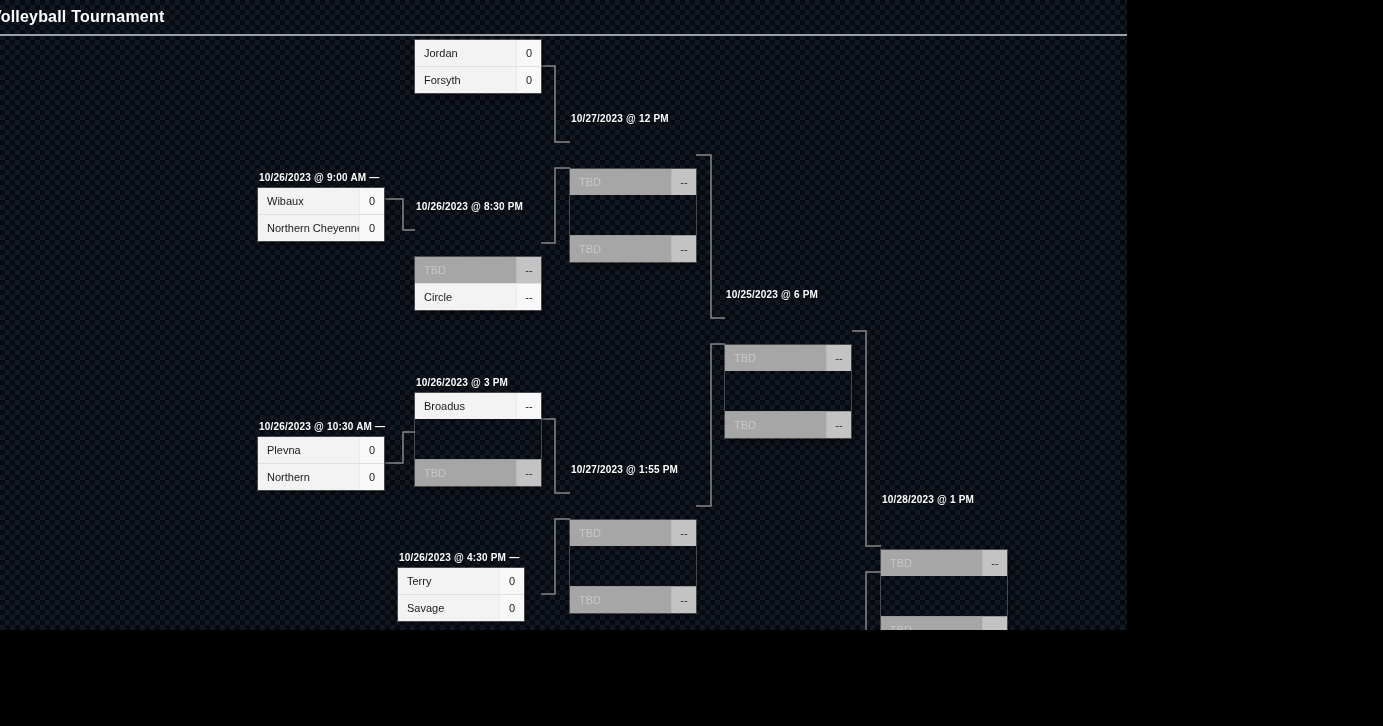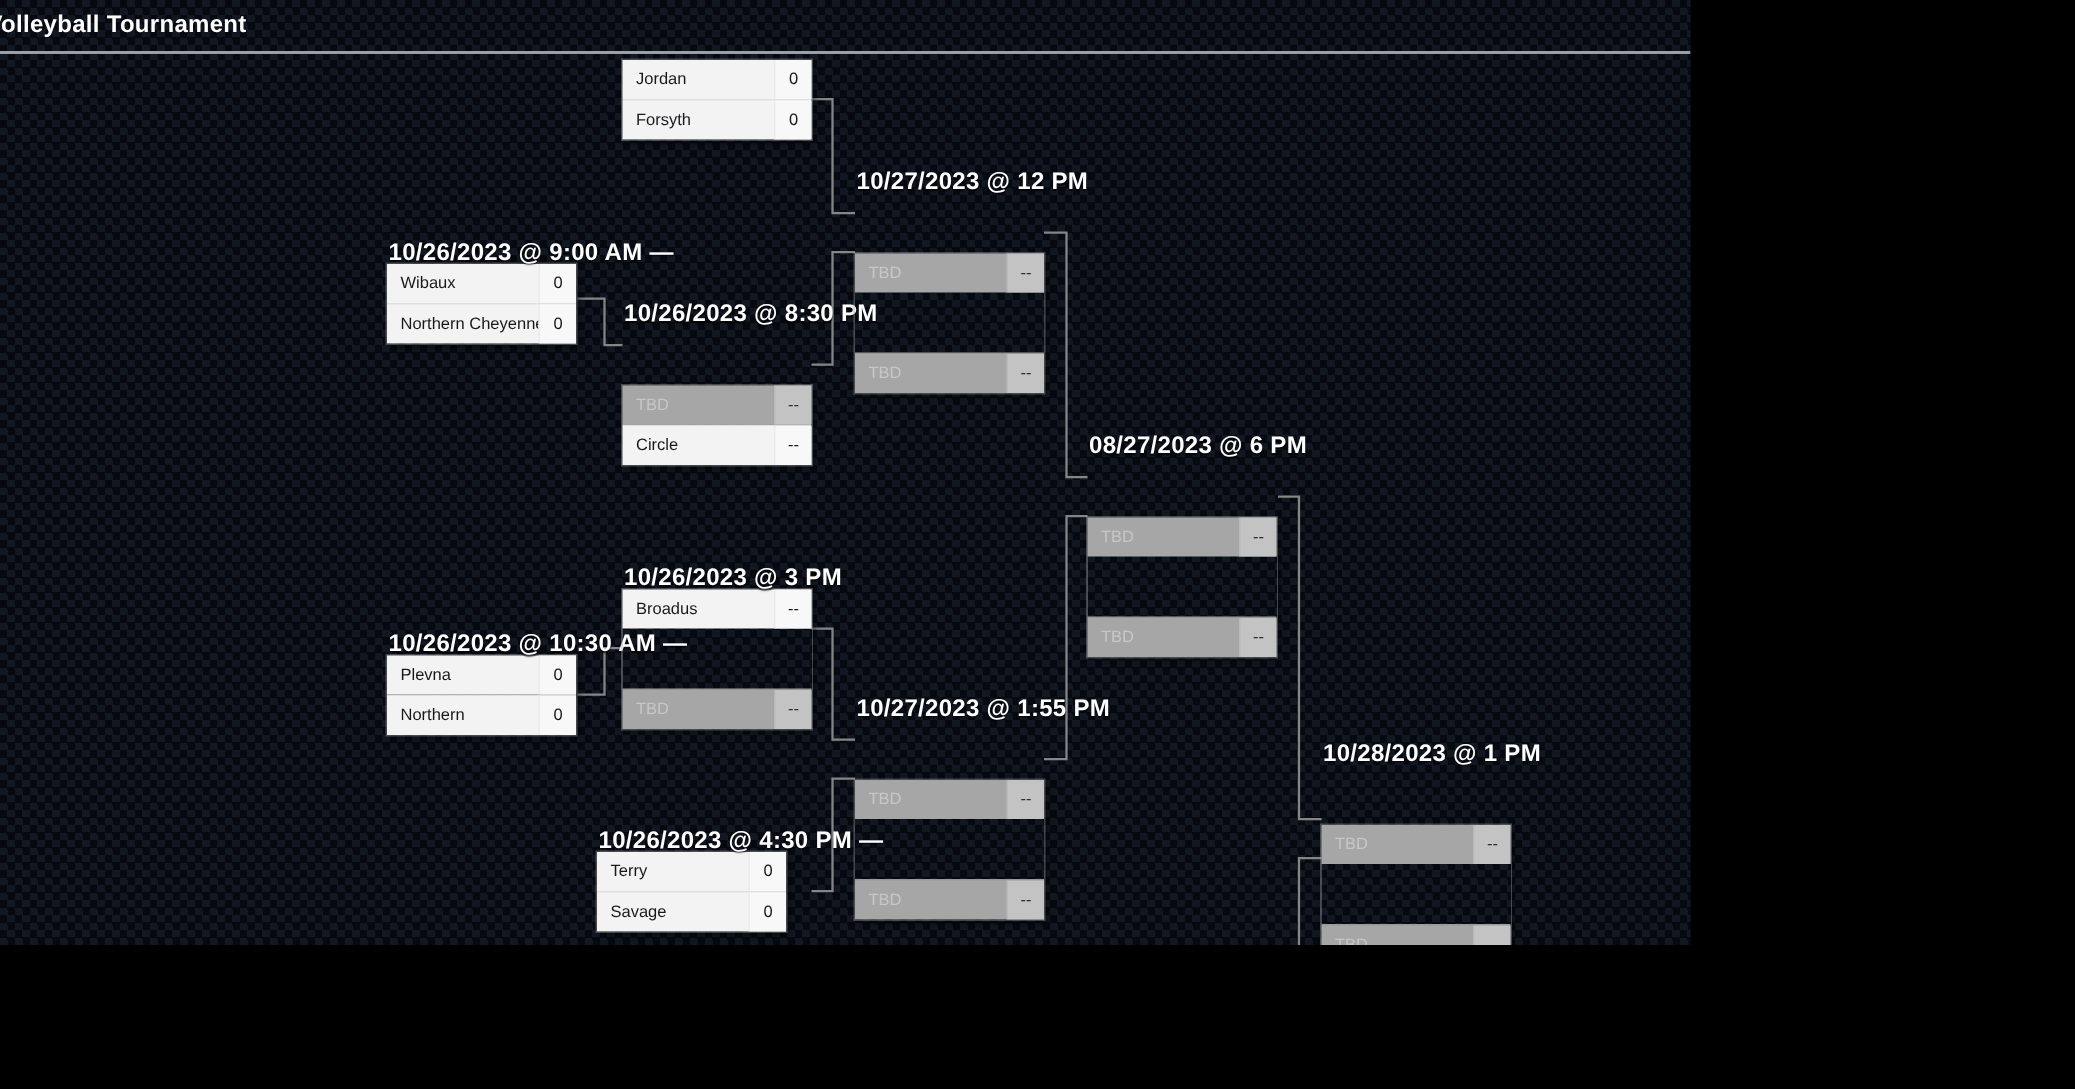--- a/index.html
+++ b/index.html
@@ -32,21 +32,21 @@
   }
   .title{
     font-size:16px;font-weight:bold;color:#fff;
     margin-left:-9px;white-space:nowrap;
     letter-spacing:.2px;
   }
   .connectors{position:absolute;left:0;top:0;}
   .match{position:absolute;width:138px;}
   .match-label{
     position:absolute;top:-16px;left:1px;
-    font-size:16px;font-weight:bold;color:#fff;
+    font-size:10px;font-weight:bold;color:#fff;
     white-space:nowrap;letter-spacing:.2px;
     text-shadow:0 1px 1px rgba(0,0,0,.8);
   }
   .match-box{
     width:126px;
     box-shadow:0 0 0 1px rgba(190,190,190,.35), 2px 2px 5px rgba(0,0,0,.55);
     box-sizing:border-box;
   }
   .team-row{
     display:flex;height:26px;align-items:stretch;
@@ -107,21 +107,21 @@
         <span class="team-name">TBD</span>
         <span class="team-score">--</span>
       </div>
       <div class="team-row">
         <span class="team-name">Circle</span>
         <span class="team-score">--</span>
       </div>
     </div>
   </div>
 
-  <div class="match" style="left:258px;top:176px">
+  <div class="match" style="left:258px;top:188px">
     <div class="match-label">10/26/2023 @ 9:00 AM —</div>
     <div class="match-box">
       <div class="team-row">
         <span class="team-name">Wibaux</span>
         <span class="team-score">0</span>
       </div>
       <div class="team-row">
         <span class="team-name">Northern Cheyenne</span>
         <span class="team-score">0</span>
       </div>
@@ -192,21 +192,21 @@
         <span class="team-score">--</span>
       </div>
       <div class="team-row tbd">
         <span class="team-name">TBD</span>
         <span class="team-score">--</span>
       </div>
     </div>
   </div>
 
   <div class="match" style="left:725px;top:305px">
-    <div class="match-label">08/27/2023 @ 6 PM</div>
+    <div class="match-label">10/25/2023 @ 6 PM</div>
     <div class="match-box">
       <div class="team-row tbd">
         <span class="team-name">TBD</span>
         <span class="team-score">--</span>
       </div>
       <div class="team-row tbd">
         <span class="team-name">TBD</span>
         <span class="team-score">--</span>
       </div>
     </div>

